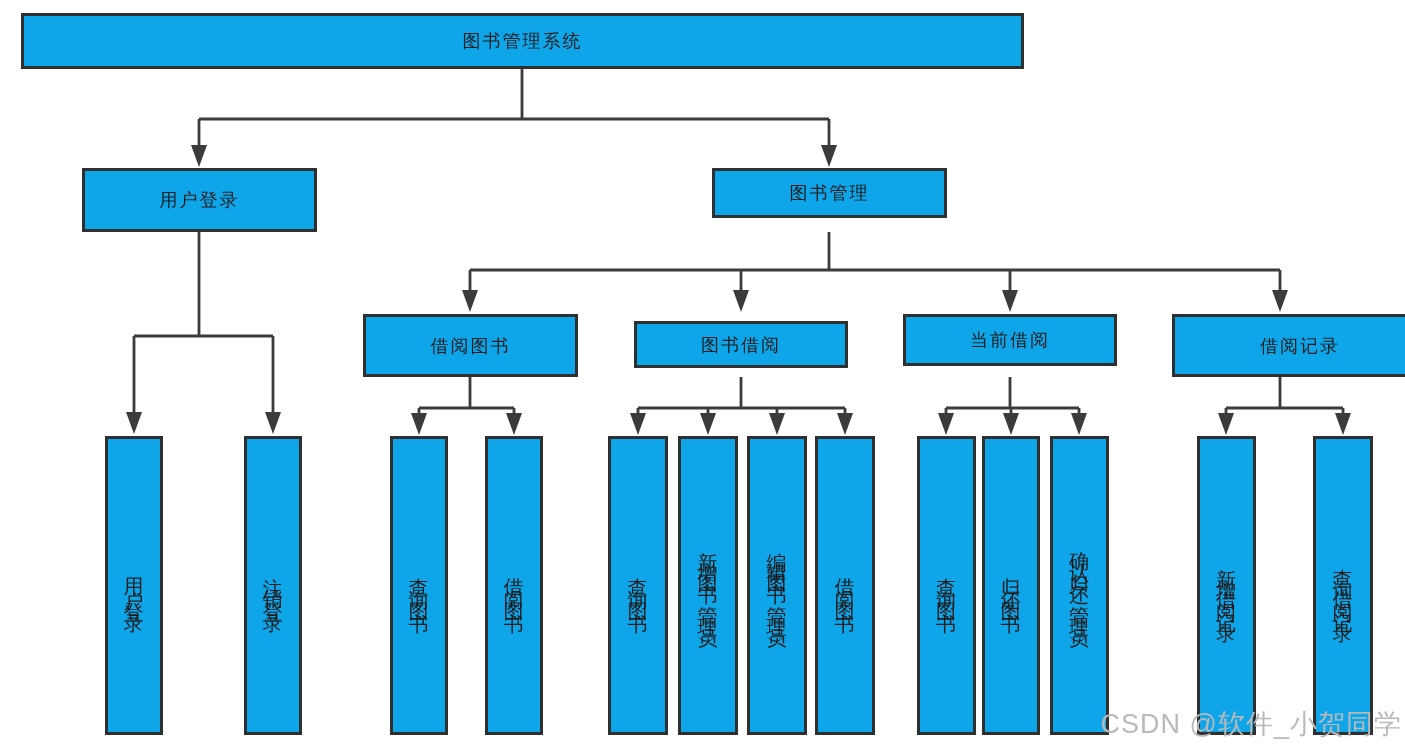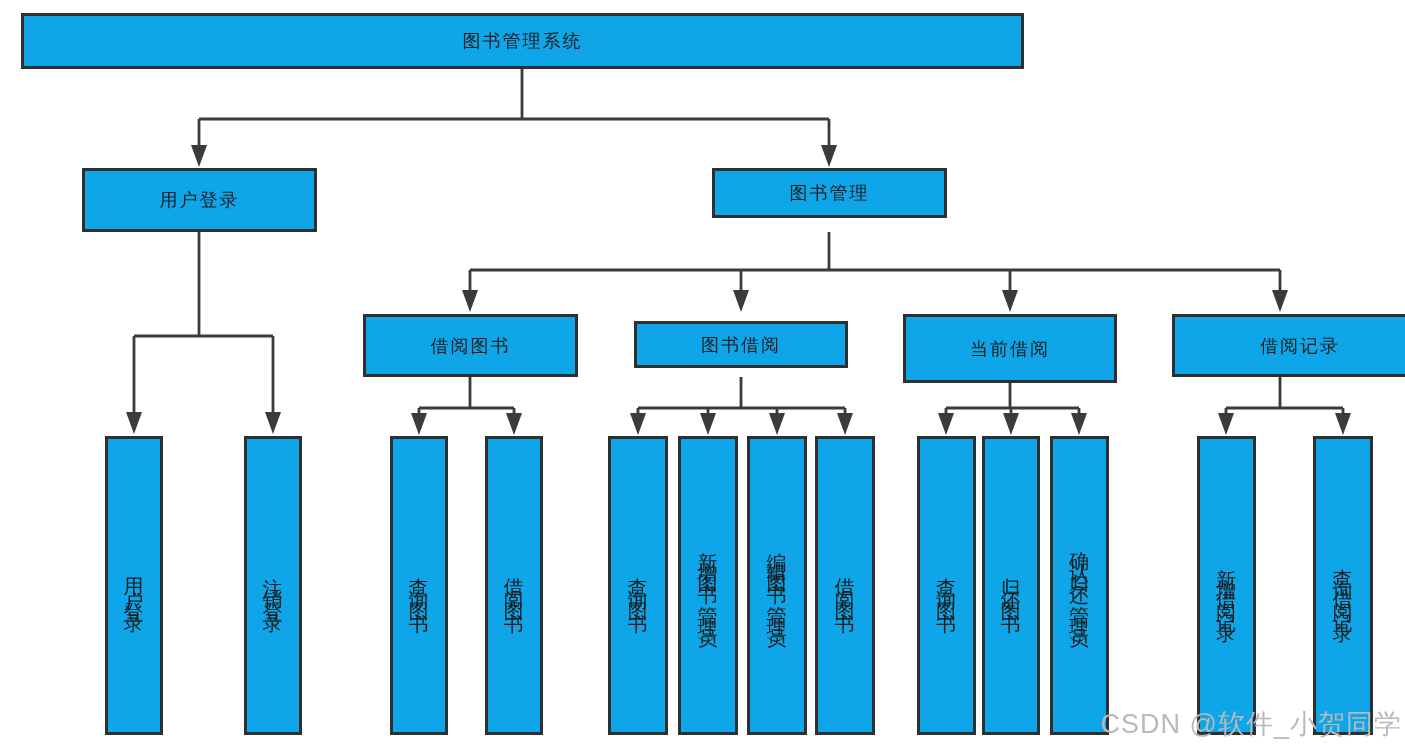--- a/index.html
+++ b/index.html
@@ -163,21 +163,21 @@
   <div class="box" style="left:712px; top:168px; width:235px; height:50px;">
     <span class="hlabel">图书管理</span>
   </div>
 
   <div class="box" style="left:363px; top:314px; width:215px; height:63px;">
     <span class="hlabel">借阅图书</span>
   </div>
   <div class="box" style="left:634px; top:298px; width:214px; height:47px;margin-top:23px;">
     <span class="hlabel">图书借阅</span>
   </div>
-  <div class="box" style="left:903px; top:314px; width:214px; height:69px;">
+  <div class="box" style="left:903px; top:314px; width:214px; height:52px;">
     <span class="hlabel">当前借阅</span>
   </div>
   <div class="box" style="left:1172px; top:314px; width:256px; height:63px;">
     <span class="hlabel">借阅记录</span>
   </div>
 
   <div class="box" style="left:105px; top:436px; width:58px; height:299px;">
     <span class="vlabel">用户登录</span>
   </div>
   <div class="box" style="left:244px; top:436px; width:58px; height:299px;">

